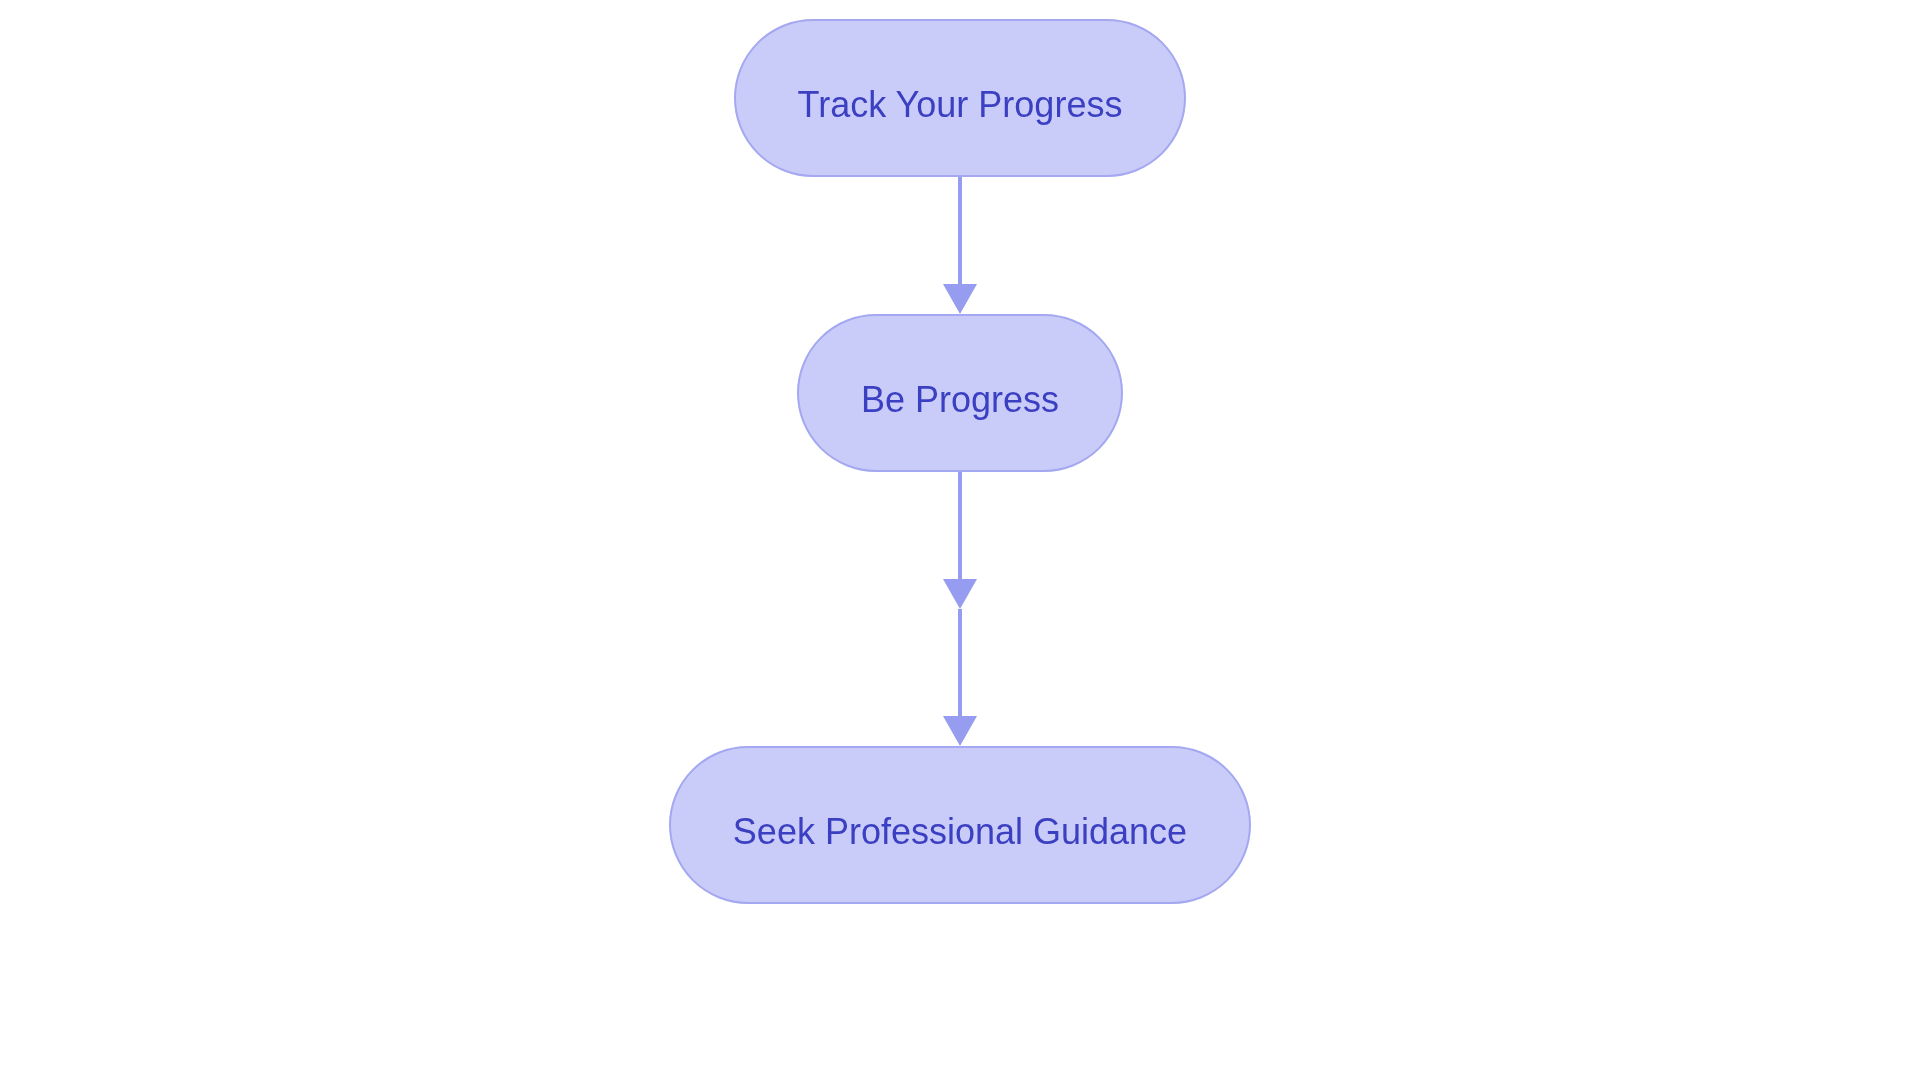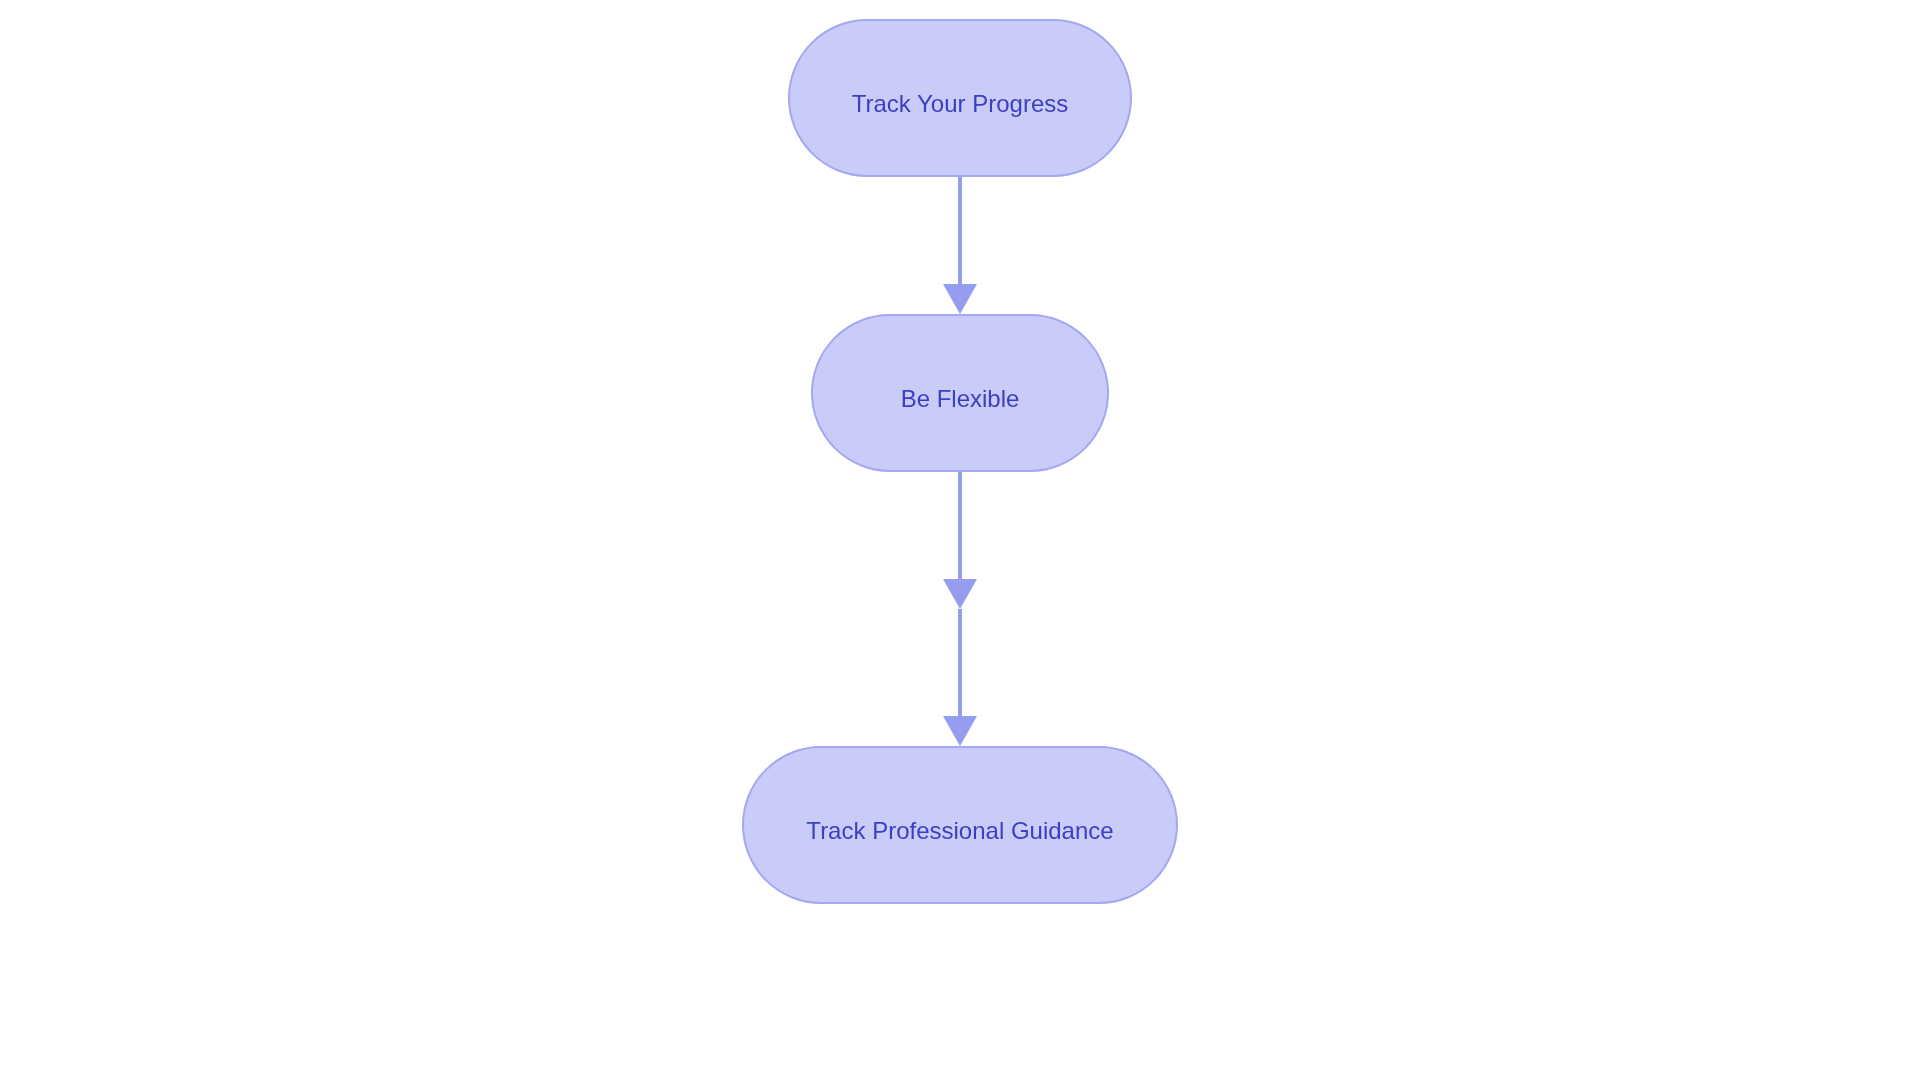--- a/index.html
+++ b/index.html
@@ -36,21 +36,21 @@
     border-radius: 80px;
     background: var(--node-fill);
     border: 2px solid var(--node-border);
     display: flex;
     align-items: center;
     justify-content: center;
     flex: 0 0 auto;
   }
   .node-label {
     color: var(--node-text);
-    font-size: 24px;
+    font-size: 36px;
     line-height: 1.2;
     white-space: nowrap;
     margin-top: 13px;
   }
   .connector {
     position: relative;
     width: 40px;
     height: 137px;
     flex: 0 0 auto;
   }
@@ -83,31 +83,31 @@
   <div class="node">
     <span class="node-label">Track Your Progress</span>
   </div>
 
   <div class="connector">
     <div class="line"></div>
     <div class="head"></div>
   </div>
 
   <div class="node">
-    <span class="node-label">Be Flexible</span>
+    <span class="node-label">Be Progress</span>
   </div>
 
   <div class="connector">
     <div class="line"></div>
     <div class="head"></div>
   </div>
 
 
   <div class="connector">
     <div class="line"></div>
     <div class="head"></div>
   </div>
 
   <div class="node">
-    <span class="node-label">Track Professional Guidance</span>
+    <span class="node-label">Seek Professional Guidance</span>
   </div>
 
 </div>
 
 </body></html>

